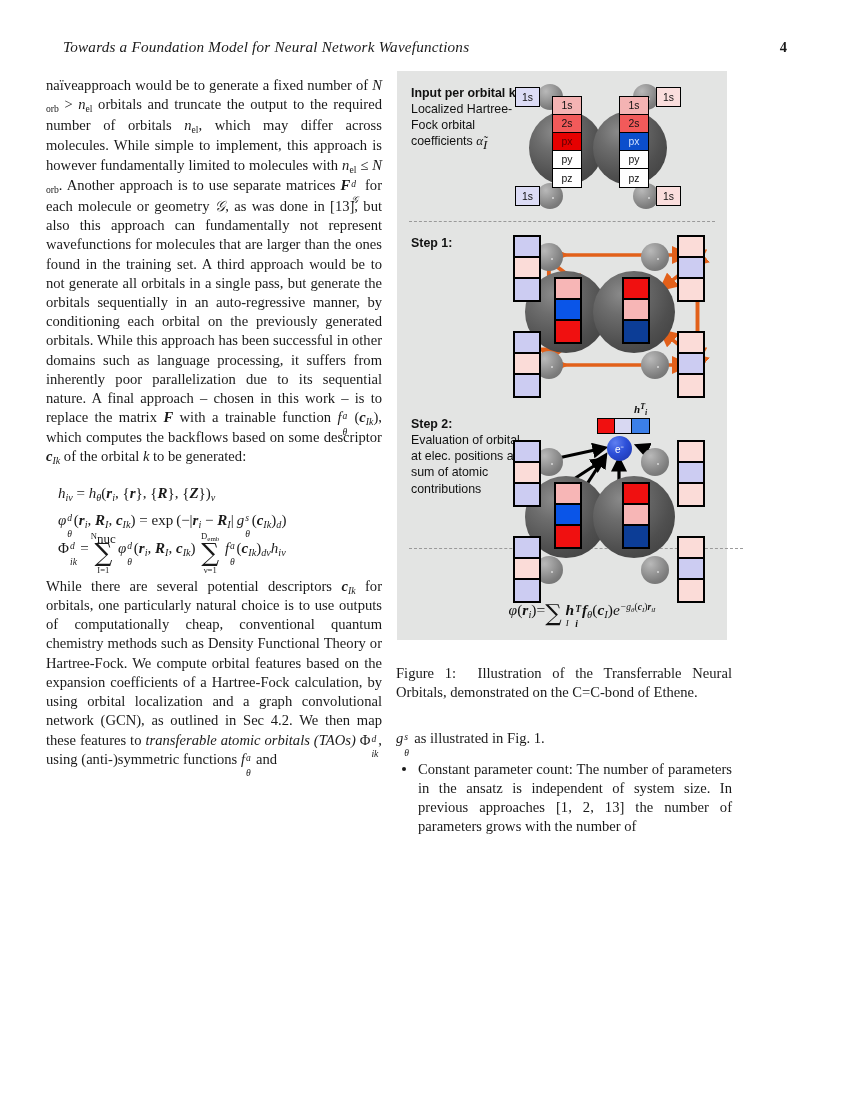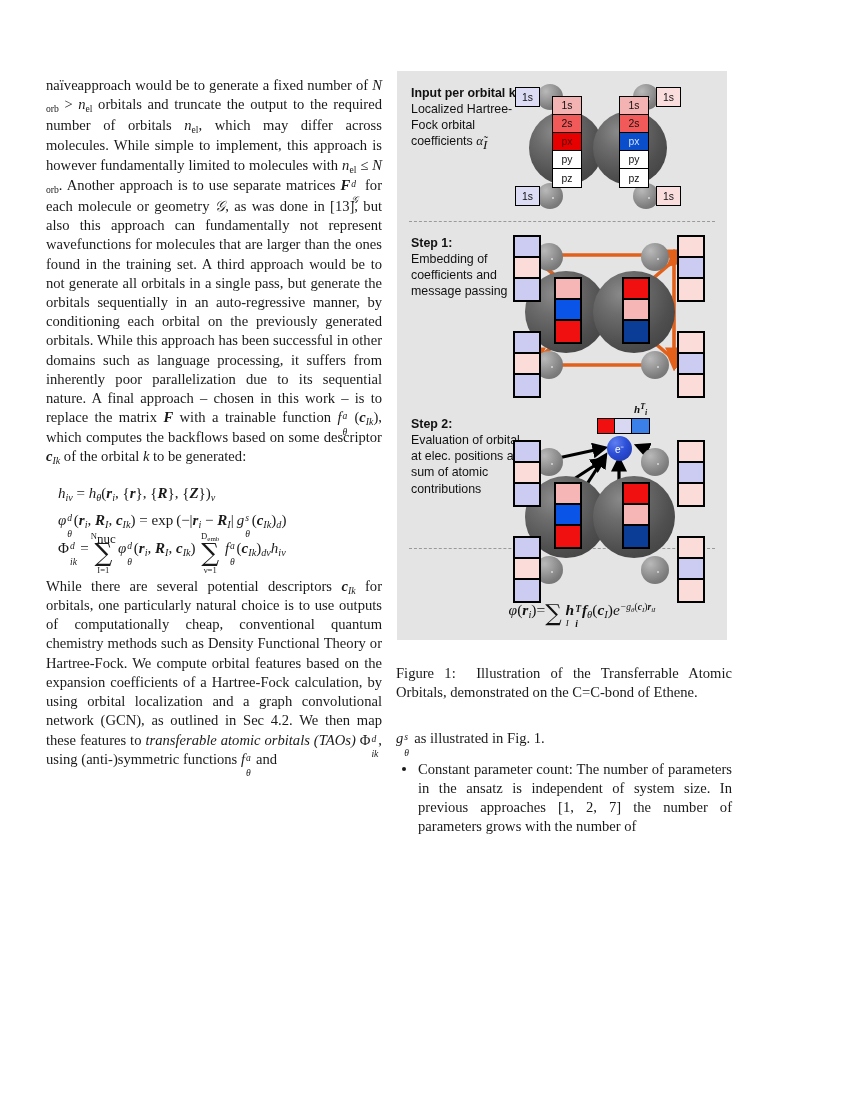--- a/index.html
+++ b/index.html
@@ -93,21 +93,21 @@
   }
 
   
   .figure{
     position:absolute;left:397px;top:71px;width:330px;height:569px;
     background:#e3e4e3;
     box-sizing:border-box;
   }
   .fig-panel{position:relative;width:100%;}
   .p1{height:150px;}
-  .p2{height:177px;}
+  .p2{height:177px;padding-left:28px;}
   .p3{height:195px;}
   .divider{
     position:absolute;left:12px;right:12px;height:0;
     border-top:1px dashed #9a9a9a;
   }
   .d1{top:150px;}
   .d2{top:327px;}
 
   .steplabel{
     position:absolute;left:14px;
@@ -198,20 +198,24 @@
     font-family:"Liberation Serif",serif;
   }
 
   svg.arrows{position:absolute;left:0;top:0;width:100%;height:100%;overflow:visible;}
 </style>
 </head>
 <body>
 
 <div class="page">
 
+  <div class="runhead">
+    <span class="rh-title">Towards a Foundation Model for Neural Network Wavefunctions</span>
+    <span class="rh-page">4</span>
+  </div>
 
   <div class="col col-left">
 
     <p class="body">naïve<span>approach would be to generate a fixed number of </span><span class="mi">N</span><span class="sb">orb</span> &gt; <span class="mi">n</span><span class="sb">el</span><span> orbitals and truncate the output to the required number of orbitals </span><span class="mi">n</span><span class="sb">el</span><span>, which may differ across molecules. While simple to implement, this approach is however fundamentally limited to molecules with </span><span class="mi">n</span><span class="sb">el</span> ≤ <span class="mi">N</span><span class="sb">orb</span><span>. Another approach is to use separate matrices </span><span class="mb">F</span><span class="ss"><i class="top">d</i><i class="bot">𝒢</i></span>&nbsp;&nbsp;<span> for each molecule or geometry </span><span class="mi">𝒢</span><span>, as was done in [13], but also this approach can fundamentally not represent wavefunctions for molecules that are larger than the ones found in the training set. A third approach would be to not generate all orbitals in a single pass, but generate the orbitals sequentially in an auto-regressive manner, by conditioning each orbital on the previously generated orbitals. While this approach has been successful in other domains such as language processing, it suffers from inherently poor parallelization due to its sequential nature. A final approach – chosen in this work – is to replace the matrix </span><span class="mb">F</span><span> with a trainable function </span><span class="mi">f</span><span class="ss"><i class="top">a</i><i class="bot">θ</i></span>&nbsp;&nbsp;(<span class="mb">c</span><sub><i>Ik</i></sub>)<span>, which computes the backflows based on some descriptor </span><span class="mb">c</span><sub><i>Ik</i></sub><span> of the orbital </span><span class="mi">k</span><span> to be generated:</span></p>
 
     <div class="eqblock">
       <span class="eqline eq1">
         <span class="mi">h</span><sub><i>iν</i></sub> = <span class="mi">h</span><sub><i>θ</i></sub>(<span class="mb">r</span><sub><i>i</i></sub>, {<span class="mb">r</span>}, {<span class="mb">R</span>}, {<span class="mb">Z</span>})<sub><i>ν</i></sub>
       </span>
       <span class="eqline eq2">
@@ -275,21 +279,20 @@
           <div class="cell" style="background:#ffffff;">py</div>
           <div class="cell" style="background:#ffffff;">pz</div>
         </div>
       </div>
       <div class="divider d1"></div>
     </div>
 
     <div class="fig-panel p2">
       <div class="steplabel" style="top:14px;">
         <span class="hd">Step 1:</span><br>
-        <span>Embedding of coefficients and message passing</span>
       </div>
 
       <div class="scene">
 
         <svg class="arrows" viewBox="0 0 330 177" preserveAspectRatio="none">
           <defs>
             <marker id="oarrow" markerWidth="5" markerHeight="5" refX="3.2" refY="2.5" orient="auto">
               <path d="M0,0 L5,2.5 L0,5 z" fill="#e2601a"></path>
             </marker>
           </defs>
@@ -442,26 +445,26 @@
 
     <div class="fig-formula">
       <span class="mi">φ</span>(<span class="mb">r</span><sub><i>i</i></sub>)=<span class="bigsum2">∑<span class="sI">I</span></span>&nbsp;<span class="mb">h</span><span class="ss"><i class="top" style="font-weight:bold">T</i><i class="bot" style="font-weight:bold">i</i></span>&nbsp;&nbsp;<span class="mb">f</span><sub><i>θ</i></sub>(<span class="mb">c</span><sub><i>I</i></sub>)<span class="mi">e</span><sup style="font-size:9.5px"><span class="mi">−g</span><sub style="font-size:7px"><i>θ</i></sub>(<span class="mb">c</span><sub style="font-size:7px"><i>I</i></sub>)<span class="mb">r</span><sub style="font-size:7px"><i>iI</i></sub></sup>
     </div>
   </div>
 
   <div class="col col-right">
 
     <div style="height:573px;"></div>
 
-    <p class="caption"><span>Figure 1:</span>&nbsp;&nbsp;<span>Illustration of the Transferrable Atomic Orbitals, demonstrated on the C=C-bond of Ethene.</span></p>
+    <p class="caption"><span>Figure 1:</span>&nbsp;&nbsp;<span>Illustration of the Transferrable Neural Orbitals, demonstrated on the C=C-bond of Ethene.</span></p>
 
     <p class="body" style="margin-top:27px;"><span class="mi">g</span><span class="ss"><i class="top">s</i><i class="bot">θ</i></span>&nbsp;&nbsp;<span> as illustrated in Fig. 1.</span></p>
 
 
 
     <ul class="props">
       <li>
-        <span class="dot"></span><span class="bterm">Constant parameter count</span><span>: The number of parameters in the ansatz is independent of system size. In previous approaches [1, 2, 7] the number of parameters grows with the number of</span>
+        <span class="dot"></span><span class="bterm">Constant parameter count</span><span>: The number of parameters in the ansatz is independent of system size. In previous approaches [1, 2, 13] the number of parameters grows with the number of</span>
       </li>
     </ul>
   </div>
 
 </div>
 
 </body></html>

